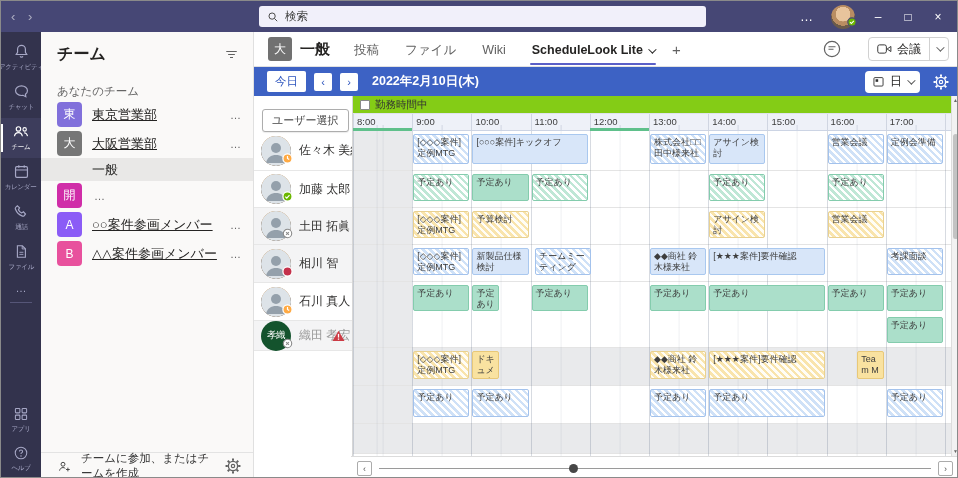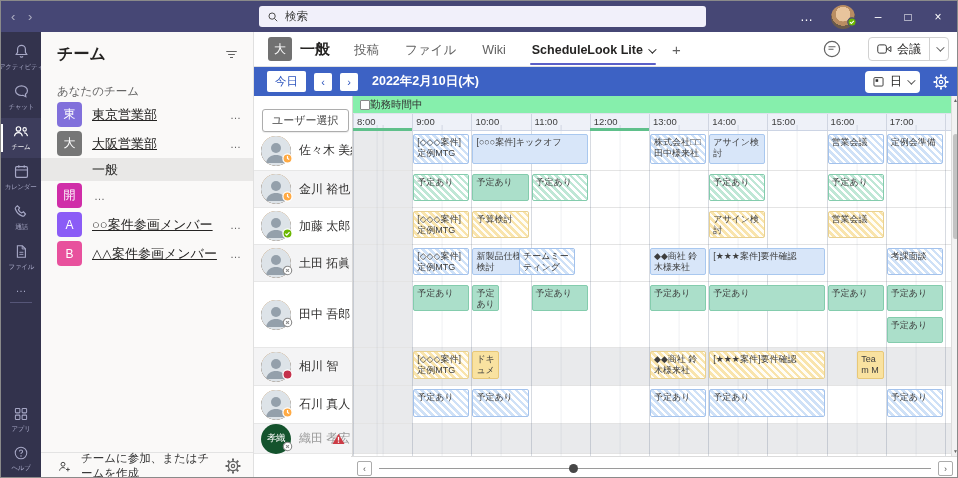--- a/index.html
+++ b/index.html
@@ -74,21 +74,21 @@
   .user-row{position:relative;border-bottom:1px solid #e7e7e7;display:flex;align-items:center;padding-left:7px;gap:8px;cursor:pointer;}
   .user-row.alt{background:#f4f4f5;}
   .uavatar{position:relative;width:30px;height:30px;flex:0 0 auto;}
   .uavatar .ph{width:30px;height:30px;border-radius:50%;background:radial-gradient(circle at 50% 36%,#ecd2ae 0 36%,#c09a6e 37% 58%,#6e5c49 59%);overflow:hidden;}
   .uavatar .ini{width:30px;height:30px;border-radius:50%;color:#fff;font-size:9.5px;display:flex;align-items:center;justify-content:center;letter-spacing:-.5px;}
   .uavatar .st{position:absolute;right:-2px;bottom:-2px;}
   .uname{font-size:12px;color:#323130;white-space:nowrap;}
   .uname.muted{color:#9a9a9a;}
   .uwarn{position:absolute;right:7px;top:7px;}
 
-  .workrow{position:absolute;left:99px;top:0;right:8px;height:17px;background:#86efac;display:flex;align-items:center;padding-left:7px;}
+  .workrow{position:absolute;left:99px;top:0;right:8px;height:17px;background:#84cc16;display:flex;align-items:center;padding-left:7px;gap:5px;}
   .cbx{width:10px;height:10px;border:1px solid #8a8a8a;background:#fff;border-radius:1px;cursor:pointer;}
   .worklbl{font-size:10.5px;color:#333;}
 
   .timehdr{position:absolute;left:99px;top:17px;right:8px;height:18px;background:#eef1f8;border-top:1px solid #dfe3ed;border-bottom:1px solid #ccd4e4;
     background-image:repeating-linear-gradient(90deg,rgba(100,115,145,.22) 0 1px,transparent 1px 59.2px);}
   .timehdr .half{position:absolute;left:0;right:0;bottom:0;height:5px;background-image:repeating-linear-gradient(90deg,rgba(100,115,145,.22) 0 1px,transparent 1px 59.2px);background-position:29.6px 0;}
   .tlabel{position:absolute;top:2px;font-size:9.5px;color:#3c3c3c;}
   .wmark{position:absolute;bottom:-1px;height:3px;background:#5fc08b;}
 
   .gridrows{position:absolute;left:99px;top:35px;right:8px;bottom:0;overflow:hidden;background:#fff;}
@@ -377,34 +377,20 @@
                     <circle cx="15" cy="15" r="15" fill="#dde3e8"></circle>
                     <circle cx="15" cy="12" r="5" fill="#94a0ab"></circle>
                     <path d="M5 27c1-5.5 5.2-8 10-8s9 2.5 10 8" fill="#94a0ab"></path>
                   </svg></div>
                 <span class="st"><svg width="11" height="11" viewBox="0 0 12 12">
                     <circle cx="6" cy="6" r="5" fill="#ffaa44" stroke="#fff" stroke-width="1.4"></circle>
                     <path d="M6 3.4V6l1.9 1.2" fill="none" stroke="#fff" stroke-width="1.3"></path>
                   </svg></span>
               </div>
               <div class="uname">佐々木 美紀</div>
-            </div>
-            <div class="user-row alt" style="height: 37px;">
-              <div class="uavatar">
-                <div class="ph"><svg width="30" height="30" viewBox="0 0 30 30">
-                    <circle cx="15" cy="15" r="15" fill="#dde3e8"></circle>
-                    <circle cx="15" cy="12" r="5" fill="#94a0ab"></circle>
-                    <path d="M5 27c1-5.5 5.2-8 10-8s9 2.5 10 8" fill="#94a0ab"></path>
-                  </svg></div>
-                <span class="st"><svg width="11" height="11" viewBox="0 0 12 12">
-                    <circle cx="6" cy="6" r="5" fill="#ffaa44" stroke="#fff" stroke-width="1.4"></circle>
-                    <path d="M6 3.4V6l1.9 1.2" fill="none" stroke="#fff" stroke-width="1.3"></path>
-                  </svg></span>
-              </div>
-              <div class="uname">金川 裕也</div>
             </div>
             <div class="user-row" style="height: 37px;">
               <div class="uavatar">
                 <div class="ph"><svg width="30" height="30" viewBox="0 0 30 30">
                     <circle cx="15" cy="15" r="15" fill="#dde3e8"></circle>
                     <circle cx="15" cy="12" r="5" fill="#94a0ab"></circle>
                     <path d="M5 27c1-5.5 5.2-8 10-8s9 2.5 10 8" fill="#94a0ab"></path>
                   </svg></div>
                 <span class="st"><svg width="11" height="11" viewBox="0 0 12 12">
                     <circle cx="6" cy="6" r="5" fill="#6bb700" stroke="#fff" stroke-width="1.4"></circle>
@@ -419,34 +405,20 @@
                     <circle cx="15" cy="15" r="15" fill="#dde3e8"></circle>
                     <circle cx="15" cy="12" r="5" fill="#94a0ab"></circle>
                     <path d="M5 27c1-5.5 5.2-8 10-8s9 2.5 10 8" fill="#94a0ab"></path>
                   </svg></div>
                 <span class="st"><svg width="11" height="11" viewBox="0 0 12 12">
                     <circle cx="6" cy="6" r="4.6" fill="#fff" stroke="#8a8a8a" stroke-width="1.2"></circle>
                     <path d="M4.4 4.4l3.2 3.2M7.6 4.4L4.4 7.6" stroke="#8a8a8a" stroke-width="1.1"></path>
                   </svg></span>
               </div>
               <div class="uname">土田 拓眞</div>
-            </div>
-            <div class="user-row" style="height: 66px;">
-              <div class="uavatar">
-                <div class="ph"><svg width="30" height="30" viewBox="0 0 30 30">
-                    <circle cx="15" cy="15" r="15" fill="#dde3e8"></circle>
-                    <circle cx="15" cy="12" r="5" fill="#94a0ab"></circle>
-                    <path d="M5 27c1-5.5 5.2-8 10-8s9 2.5 10 8" fill="#94a0ab"></path>
-                  </svg></div>
-                <span class="st"><svg width="11" height="11" viewBox="0 0 12 12">
-                    <circle cx="6" cy="6" r="4.6" fill="#fff" stroke="#8a8a8a" stroke-width="1.2"></circle>
-                    <path d="M4.4 4.4l3.2 3.2M7.6 4.4L4.4 7.6" stroke="#8a8a8a" stroke-width="1.1"></path>
-                  </svg></span>
-              </div>
-              <div class="uname">田中 吾郎</div>
             </div>
             <div class="user-row alt" style="height: 38px;">
               <div class="uavatar">
                 <div class="ph"><svg width="30" height="30" viewBox="0 0 30 30">
                     <circle cx="15" cy="15" r="15" fill="#dde3e8"></circle>
                     <circle cx="15" cy="12" r="5" fill="#94a0ab"></circle>
                     <path d="M5 27c1-5.5 5.2-8 10-8s9 2.5 10 8" fill="#94a0ab"></path>
                   </svg></div>
                 <span class="st"><svg width="11" height="11" viewBox="0 0 12 12">
                     <circle cx="6" cy="6" r="5" fill="#c4314b" stroke="#fff" stroke-width="1.4"></circle>
@@ -527,21 +499,21 @@
             <div class="gz" style="left: 0px; width: 59.2px;"></div>
             <div class="ev yh" style="left: 60.2px; width: 56.2px; top: 3px; height: 27px;">[◇◇◇案件]定例MTG</div>
             <div class="ev yh" style="left: 119.4px; width: 56.2px; top: 3px; height: 27px;">予算検討</div>
             <div class="ev yh" style="left: 356.2px; width: 56.2px; top: 3px; height: 27px;">アサイン検討</div>
             <div class="ev yh" style="left: 474.6px; width: 56.2px; top: 3px; height: 27px;">営業会議</div>
           </div>
           <div class="grow" style="height: 37px;">
             <div class="gz" style="left: 0px; width: 59.2px;"></div>
             <div class="ev bh" style="left: 60.2px; width: 56.2px; top: 3px; height: 27px;">[◇◇◇案件]定例MTG</div>
             <div class="ev bs" style="left: 119.4px; width: 56.2px; top: 3px; height: 27px;">新製品仕様検討</div>
-            <div class="ev bh" style="left: 166px; width: 56.2px; top: 3px; height: 27px;">チームミーティング</div>
+            <div class="ev bh" style="left: 182px; width: 56.2px; top: 3px; height: 27px;">チームミーティング</div>
             <div class="ev bs" style="left: 297px; width: 56.2px; top: 3px; height: 27px;">◆◆商社 鈴木様来社</div>
             <div class="ev bs" style="left: 356.2px; width: 115.4px; top: 3px; height: 27px;">[★★★案件]要件確認</div>
             <div class="ev bh" style="left: 533.8px; width: 56.2px; top: 3px; height: 27px;">考課面談</div>
           </div>
           <div class="grow" style="height: 66px;">
             <div class="gz" style="left: 0px; width: 59.2px;"></div>
             <div class="ev gs" style="left: 60.2px; width: 56.2px; top: 3px; height: 26px;">予定あり</div>
             <div class="ev gs" style="left: 119.4px; width: 26.6px; top: 3px; height: 26px;">予定あり</div>
             <div class="ev gs" style="left: 178.6px; width: 56.2px; top: 3px; height: 26px;">予定あり</div>
             <div class="ev gs" style="left: 297px; width: 56.2px; top: 3px; height: 26px;">予定あり</div>

